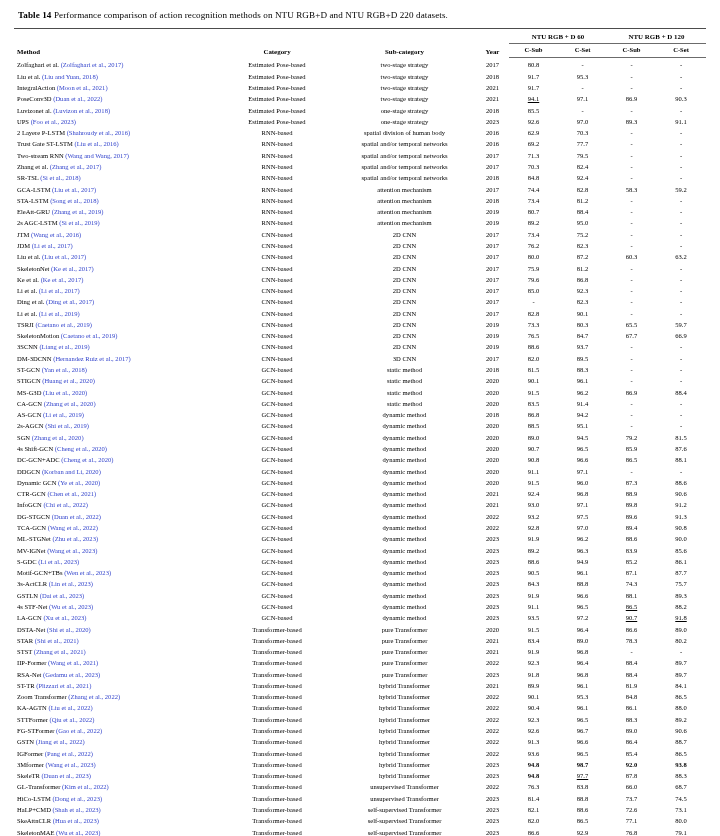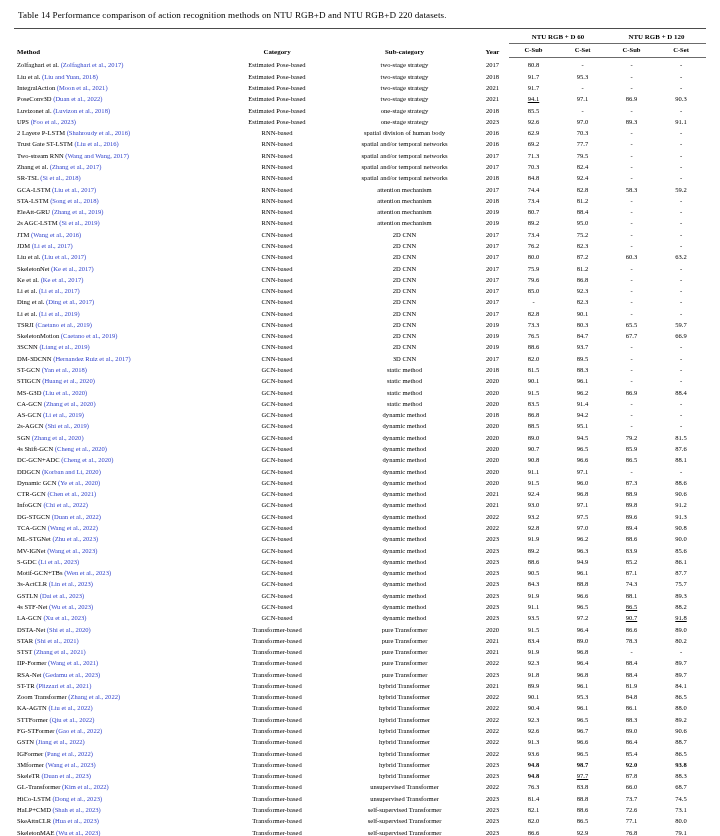--- a/index.html
+++ b/index.html
@@ -21,21 +21,21 @@
     box-sizing: border-box;
     padding: 9px 14px 0 14px;
   }
   .caption {
     font-size: 9.1px;
     line-height: 12px;
     margin: 0 0 7px 4px;
     letter-spacing: 0.01em;
   }
   .caption .tbl-label {
-    font-weight: normal;
+    font-weight: bold;
     margin-top: 44px;
   }
   table.main {
     border-collapse: collapse;
     width: 692px;
     table-layout: fixed;
     font-size: 6.55px;
     line-height: 11.28px;
   }
   table.main col.c-method   { width: 207px; }

